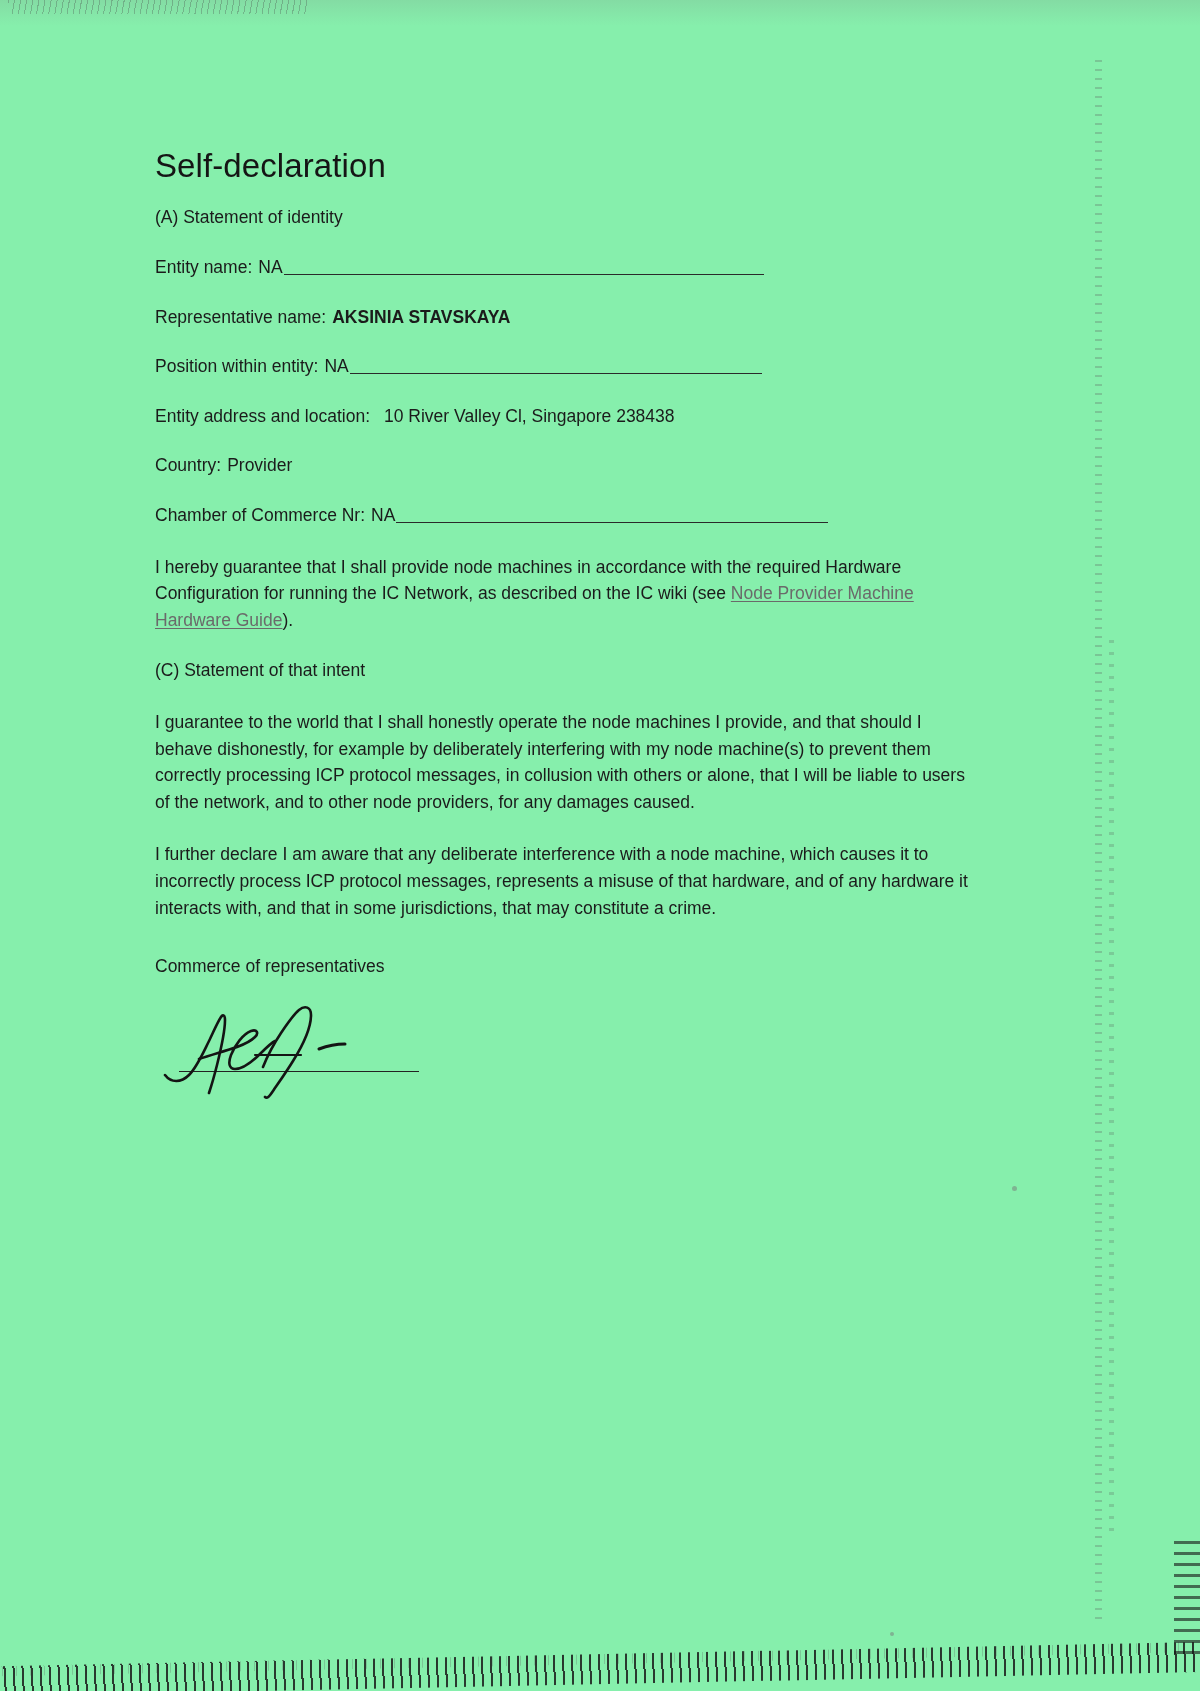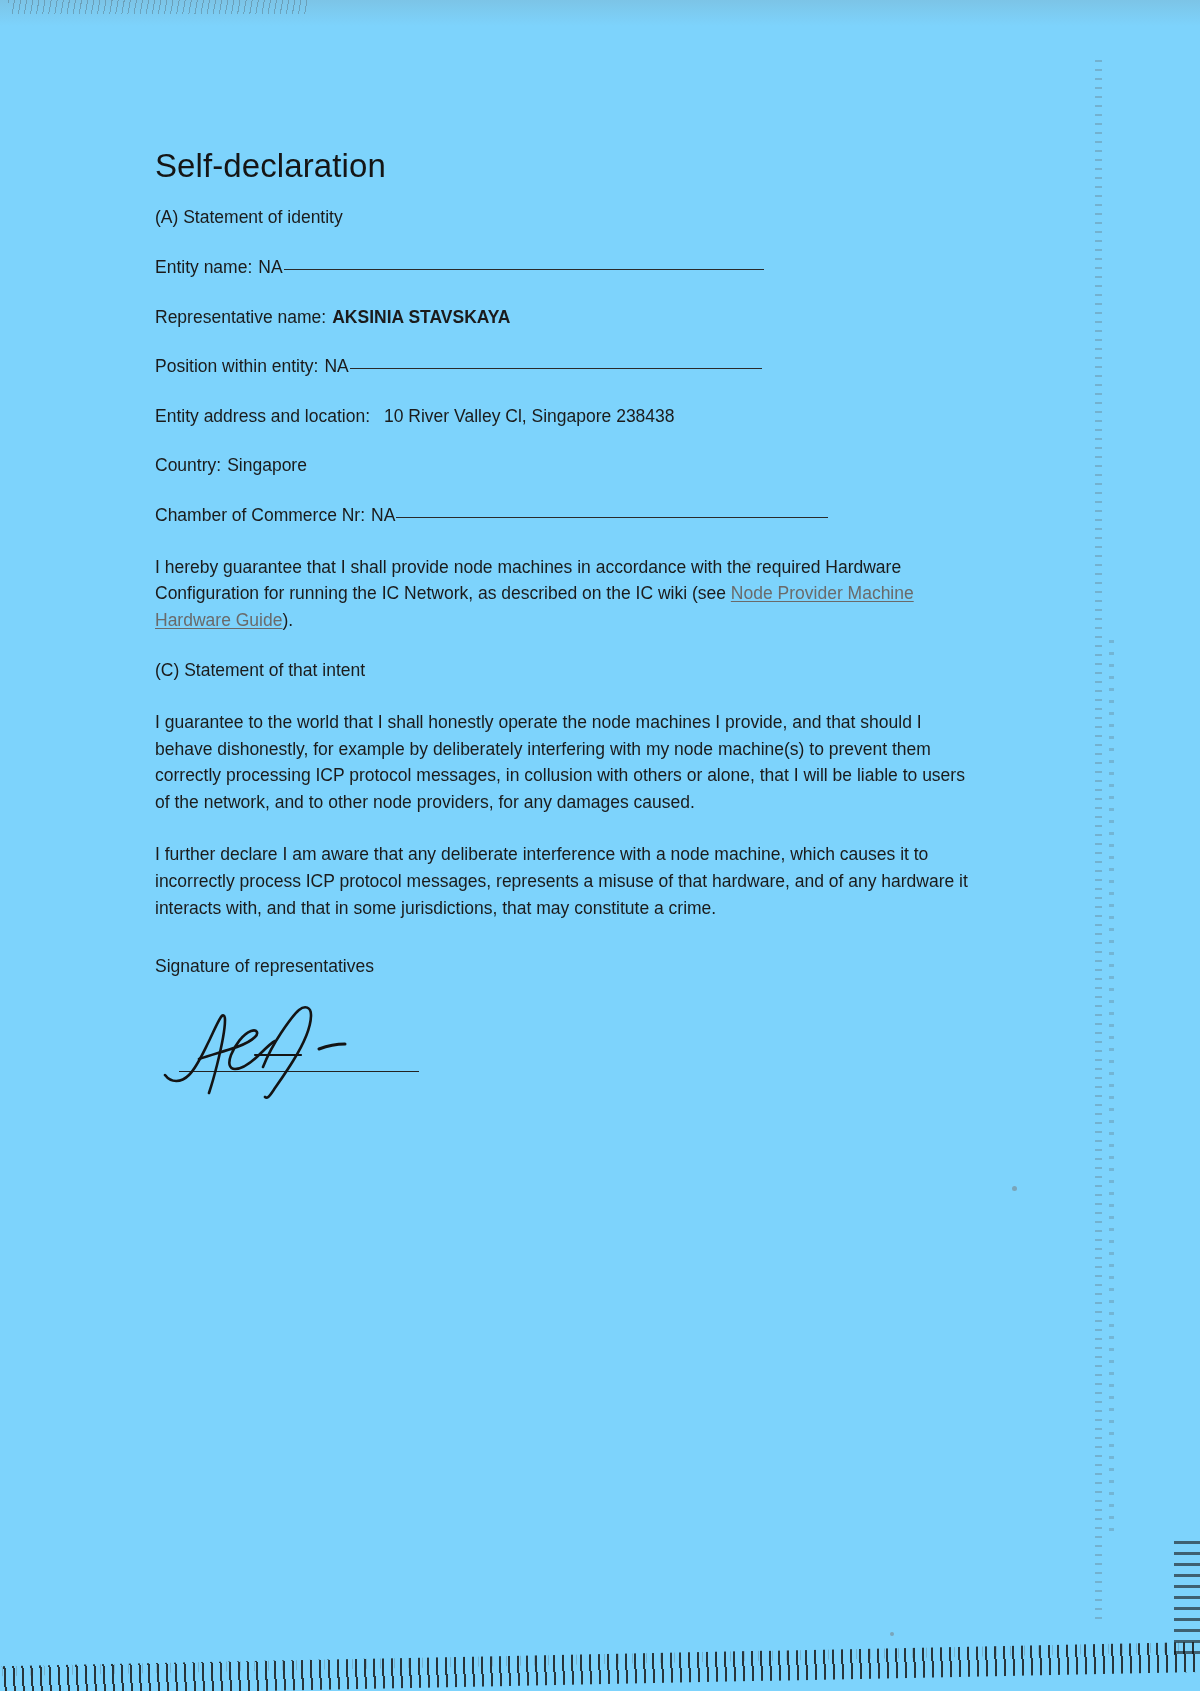--- a/index.html
+++ b/index.html
@@ -8,21 +8,21 @@
     background: #ffffff;
   }
   body {
     font-family: "Liberation Sans", sans-serif;
     color: #1a1a1a;
   }
   #page {
     position: relative;
     width: 1200px;
     height: 1691px;
-    background: #7dd3fc;
+    background: #86efac;
     overflow: hidden;
   }
 
   
   .scan-top {
     position: absolute;
     top: 0; left: 0;
     width: 1200px; height: 26px;
     background: linear-gradient(to bottom, rgba(120,120,120,0.16), rgba(255,255,255,0));
     pointer-events: none;
@@ -117,21 +117,21 @@
     margin: 0 0 26px 0;
     color: #1b1b1b;
   }
   .field-row {
     font-size: 17.5px;
     line-height: 1.35;
     margin: 0 0 26px 0;
     color: #1b1b1b;
     white-space: nowrap;
     display: flex;
-    align-items: flex-start;
+    align-items: center;
   }
   .field-row .label { flex: 0 0 auto; }
   .field-row .rule {
     display: inline-block;
     border-bottom: 1.6px solid #2a2a2a;
     height: 13px;
     margin-left: 1px;
   }
   .rule-w1 { width: 480px; }
   .rule-w2 { width: 412px; }
@@ -220,41 +220,41 @@
       <span class="rule rule-w2"></span>
     </div>
 
     <div class="field-row">
       <span class="label">Entity address and location:</span>
       <span class="label" style="margin-left:14px;"> 10 River Valley Cl, Singapore 238438</span>
     </div>
 
     <div class="field-row">
       <span class="label">Country:</span>
-      <span class="label" style="margin-left:6px;">Singapore</span>
+      <span class="label" style="margin-left:6px;">Provider</span>
     </div>
 
     <div class="field-row">
       <span class="label">Chamber of Commerce Nr:</span>
       <span class="label" style="margin-left:6px;">NA</span>
       <span class="rule rule-w3"></span>
     </div>
 
 
     <p class="body-para">
       <span>I hereby guarantee that I shall provide node machines in accordance with the required Hardware Configuration for running the IC Network, as described on the IC wiki (see </span><a class="wiki-link" href="#">Node Provider Machine Hardware Guide</a><span>).</span>
     </p>
 
     <div class="section-head">(C) Statement of that intent</div>
 
     <p class="body-para wide">I guarantee to the world that I shall honestly operate the node machines I provide, and that should I behave dishonestly, for example by deliberately interfering with my node machine(s) to prevent them correctly processing ICP protocol messages, in collusion with others or alone, that I will be liable to users of the network, and to other node providers, for any damages caused.</p>
 
     <p class="body-para wide">I further declare I am aware that any deliberate interference with a node machine, which causes it to incorrectly process ICP protocol messages, represents a misuse of that hardware, and of any hardware it interacts with, and that in some jurisdictions, that may constitute a crime.</p>
 
-    <div class="sig-label">Signature of representatives</div>
+    <div class="sig-label">Commerce of representatives</div>
 
     <div class="sig-area">
       <div class="sig-line"></div>
       <svg class="sig-mark" width="300" height="110" viewBox="0 0 300 110" fill="none">
         <path d="M10 78 C16 86 26 86 34 78 C42 70 48 56 54 44 C58 36 62 26 66 20
                  C68 17 70 18 70 23 C70 34 66 52 62 68 C59 80 56 90 54 96" stroke="#141414" stroke-width="2.6" stroke-linecap="round" fill="none"></path>
         <path d="M44 62 C56 58 70 54 82 50 C90 47 96 44 100 40
                  C104 36 102 32 96 34 C88 37 80 48 76 58
                  C73 66 74 72 80 72 C88 72 98 64 106 56
                  C112 50 116 46 120 44" stroke="#141414" stroke-width="2.6" stroke-linecap="round" fill="none"></path>

